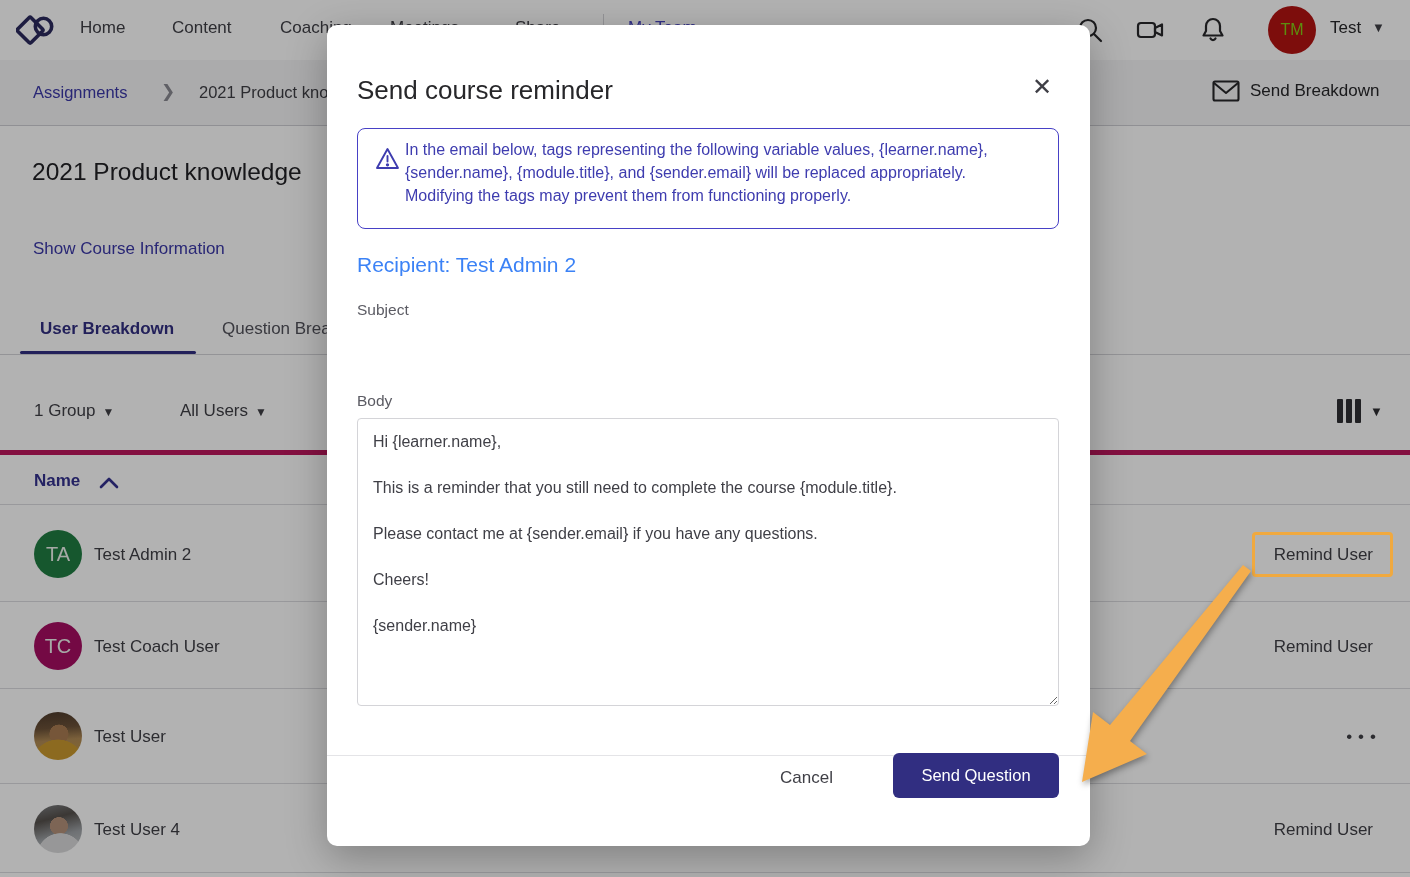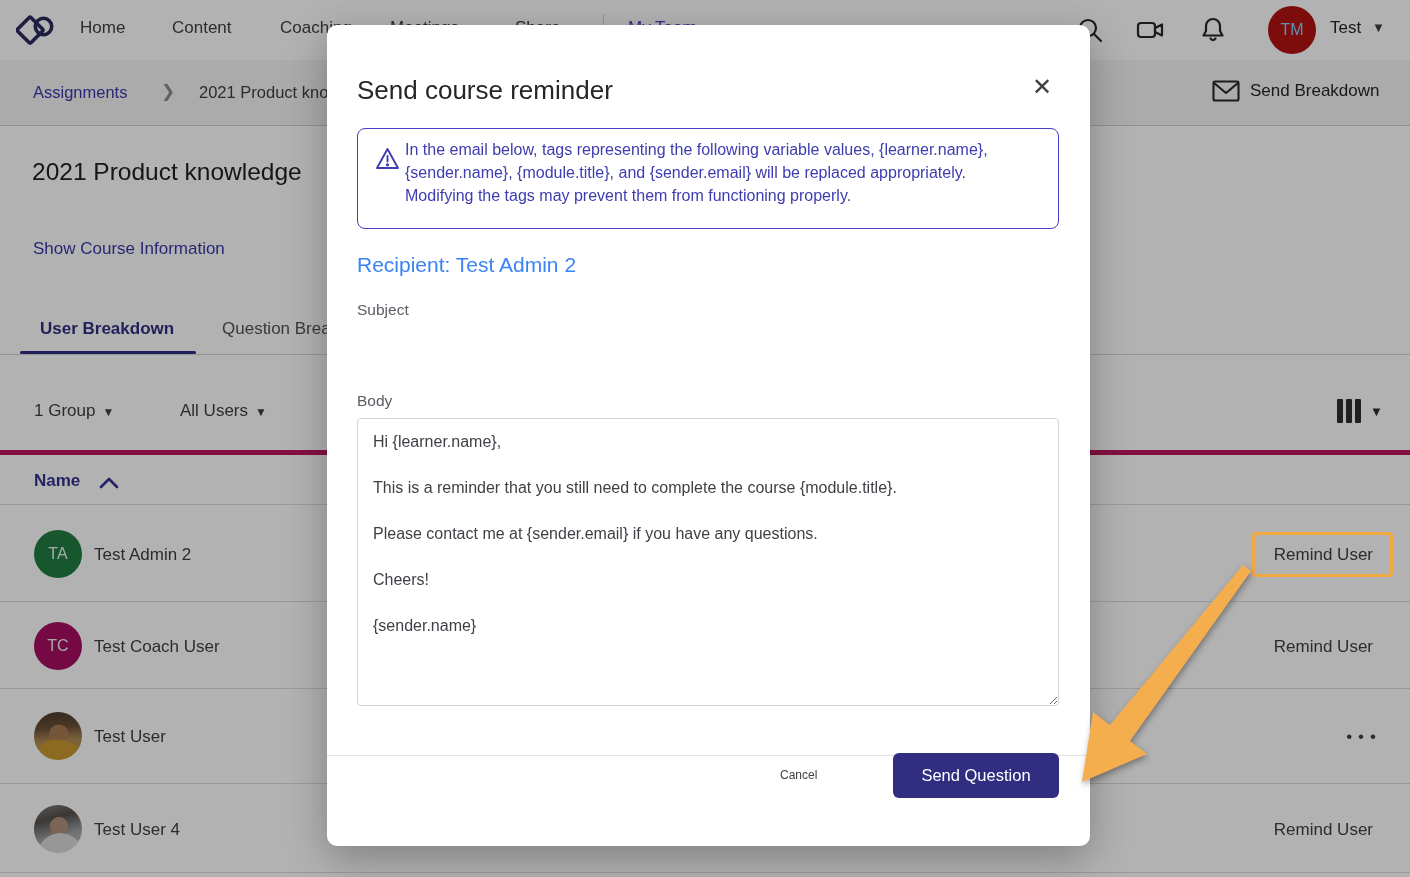--- a/index.html
+++ b/index.html
@@ -10,21 +10,21 @@
   .page { position:absolute; inset:0; background:#fff; }
 
   
   .topnav { position:absolute; left:0; top:0; width:1410px; height:60px; background:#fff; }
   .logo { position:absolute; left:16px; top:13px; }
   .nav-item { position:absolute; top:18px; font-size:17px; color:#3f3f46; cursor:pointer; white-space:nowrap; }
   .nav-item.active { color:#4845c0; }
   .nav-vdiv { position:absolute; left:603px; top:14px; width:1px; height:30px; background:#d4d4d8; }
   .nav-icon { position:absolute; top:16px; width:28px; height:28px; }
   .nav-avatar { position:absolute; left:1268px; top:6px; width:48px; height:48px; border-radius:50%;
-                background:#b31312; color:#7dd3fc; font-size:16px; display:flex; align-items:center; justify-content:center; }
+                background:#b31312; color:#84cc16; font-size:16px; display:flex; align-items:center; justify-content:center; }
   .nav-user { position:absolute; left:1330px; top:18px; font-size:17px; color:#27272a; }
   .nav-caret { position:absolute; left:1372px; top:20px; font-size:13px; color:#3f3f46; }
 
   
   .crumbbar { position:absolute; left:0; top:60px; width:1410px; height:66px; background:#f5f5f6; border-bottom:1px solid #cfcfd4; }
   .crumb-link { position:absolute; left:33px; top:23px; font-size:16.5px; color:#3b38a8; cursor:pointer; }
   .crumb-sep { position:absolute; left:161px; top:21px; color:#8a8a92; font-size:17px; }
   .crumb-current { position:absolute; left:199px; top:23px; font-size:16.5px; color:#3f3f46; white-space:nowrap; }
   .send-reminders { position:absolute; left:1212px; top:20px; display:flex; align-items:center; gap:10px; cursor:pointer; }
   .send-reminders span { font-size:17px; color:#27272a; }
@@ -47,21 +47,21 @@
   .cols-btn { position:absolute; left:1337px; top:399px; display:flex; align-items:center; gap:3px; cursor:pointer; }
   .cols-btn .bar { width:6px; height:24px; background:#2f2f33; border-radius:1px; }
   .cols-btn .c { font-size:13px; color:#2f2f33; margin-left:6px; }
 
   
   .thead { position:absolute; left:0; top:450px; width:1410px; height:55px; border-top:5px solid #be185d; border-bottom:1px solid #dcdce0; }
   .thead .label { position:absolute; left:34px; top:16px; font-size:17px; color:#34328f; font-weight:700; cursor:pointer; }
   .thead svg { position:absolute; left:97px; top:21px; }
   .trow { position:absolute; left:0; width:1410px; border-bottom:1px solid #dcdce0; }
   .avatar { position:absolute; left:34px; width:48px; height:48px; border-radius:50%;
-            color:#eef2ee; font-size:16px; display:flex; align-items:center; justify-content:center; }
+            color:#eef2ee; font-size:20px; display:flex; align-items:center; justify-content:center; }
   .rname { position:absolute; left:94px; font-size:17px; color:#3f3f46; }
   .raction { position:absolute; right:37px; font-size:17px; color:#3f3f46; cursor:pointer; }
   .rdots { position:absolute; right:28px; font-size:17px; letter-spacing:6px; color:#3f3f46; cursor:pointer; }
   .photo-woman { background:radial-gradient(circle at 50% 112%, #c9992e 0 44%, transparent 45%),
                  radial-gradient(circle at 52% 46%, #a97b52 0 26%, transparent 27%),
                  linear-gradient(175deg, #4d3a2c 0%, #6b5138 34%, #b08a55 58%, #c49a3f 100%); }
   .photo-man { background:radial-gradient(circle at 55% 108%, #d8d9da 0 40%, transparent 41%),
                radial-gradient(circle at 52% 44%, #b4917a 0 24%, transparent 25%),
                linear-gradient(165deg, #7e8184 0%, #55504c 30%, #9fa3a7 62%, #c6c9cb 100%); }
 
@@ -78,21 +78,21 @@
   .warnbox svg { position:absolute; left:17px; top:18px; }
   .recipient { position:absolute; left:30px; top:228px; font-size:21px; color:#3b82f6; }
   .f-label { position:absolute; left:30px; font-size:15.5px; color:#5b5b63; }
   .subject-input { position:absolute; left:30px; top:302px; width:702px; height:39px; border:1px solid #d4d4d8;
                    border-radius:4px; padding:0 15px; font-size:16px; color:#3f3f46;
                    font-family:"Liberation Sans", sans-serif; background:#fff; }
   .body-area { position:absolute; left:30px; top:393px; width:702px; height:288px; border:1px solid #d4d4d8;
                border-radius:4px; padding:11px 15px; font-size:16px; line-height:23px; color:#3f3f46;
                font-family:"Liberation Sans", sans-serif; background:#fff; }
   .modal-footer-divider { position:absolute; left:0; top:730px; width:763px; height:1px; background:#e4e4e7; }
-  .cancel-btn { position:absolute; left:780px; top:768px; background:none; border:none; font-size:12px; color:#3f3f46;
+  .cancel-btn { position:absolute; left:780px; top:768px; background:none; border:none; font-size:17px; color:#3f3f46;
                 font-family:"Liberation Sans", sans-serif; cursor:pointer; z-index:21; }
   .send-btn { position:absolute; left:893px; top:753px; width:166px; height:45px; z-index:21; }
 
   
   .highlight-box { position:absolute; left:1252px; top:532px; width:141px; height:45px;
                    border:3px solid #f0a93f; border-radius:4px; z-index:30; pointer-events:none; }
   .arrow-svg { position:absolute; inset:0; z-index:31; pointer-events:none; }
 
   svg.icon { display:block; }
 </style>

